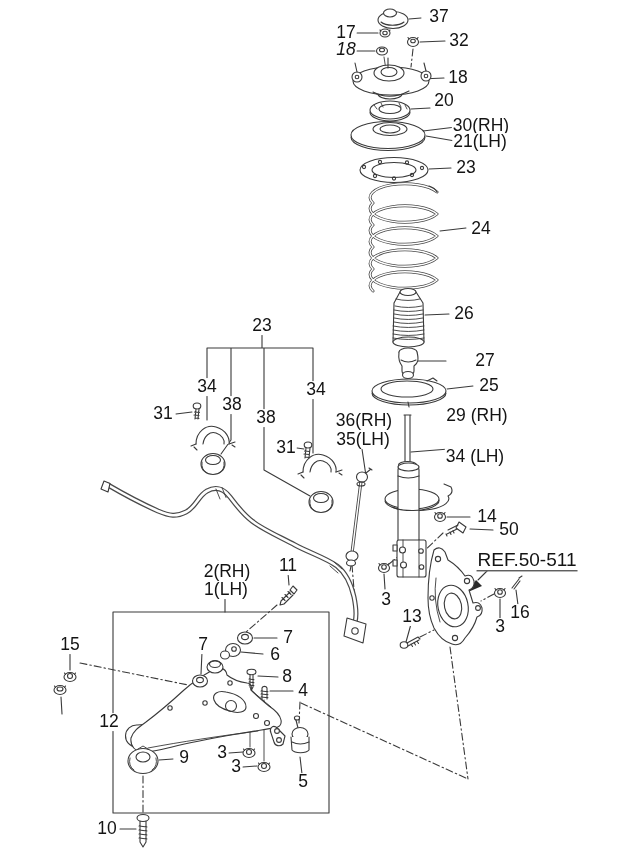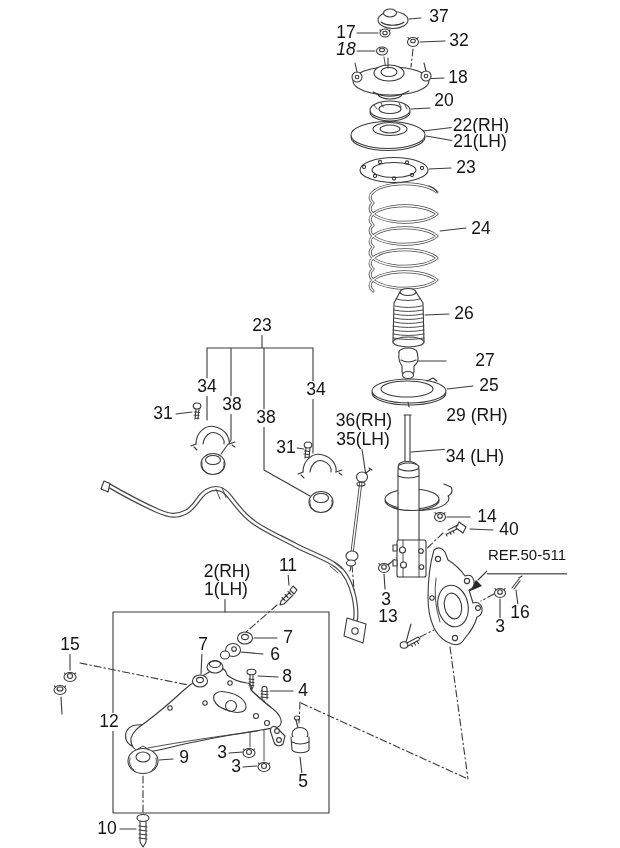--- a/index.html
+++ b/index.html
@@ -8,21 +8,21 @@
     font-family:"Liberation Sans", sans-serif;
   }
   #artwork{position:absolute;left:0;top:0;}
   #callouts{position:absolute;left:0;top:0;width:620px;height:848px;pointer-events:none;}
   .callout{
     position:absolute;transform:translate(-50%,-50%);
     font-size:17.5px;line-height:1.02;color:#141414;background:#ffffff;
     padding:0 1px;white-space:nowrap;letter-spacing:0px;
   }
   .callout.ref{
-    font-size:15px;border-bottom:1.5px solid #1a1a1a;padding-bottom:11px;
+    font-size:19px;border-bottom:1.5px solid #1a1a1a;padding-bottom:1px;
   }
 </style>
 </head>
 <body>
 
 <div id="stage">
   <svg id="artwork" width="620" height="848" viewBox="0 0 620 848" fill="none" stroke="#3a3a3a" stroke-width="1.1" stroke-linecap="round" stroke-linejoin="round">
 
     <g>
       <path d="M421,18 L409,19 M357,33 L378,33 M357,51 L375,51 M445,41 L420,42 M444,78 L421,79
@@ -342,43 +342,43 @@
     </g>
   </svg>
 
   <div id="callouts">
       <div class="callout" style="left: 439px; top: 17px;">37</div>
       <div class="callout" style="left: 346px; top: 33px;">17</div>
       <div class="callout" style="left: 459px; top: 41px;">32</div>
       <div class="callout" style="left: 346px; top: 50px; font-style: italic;">18</div>
       <div class="callout" style="left: 458px; top: 78px;">18</div>
       <div class="callout" style="left: 444px; top: 101px;">20</div>
-      <div class="callout" style="left: 481px; top: 126px;">22(RH)</div>
+      <div class="callout" style="left: 481px; top: 126px;">30(RH)</div>
       <div class="callout" style="left: 480px; top: 142px;">21(LH)</div>
       <div class="callout" style="left: 466px; top: 168px;">23</div>
       <div class="callout" style="left: 481px; top: 229px;">24</div>
       <div class="callout" style="left: 464px; top: 314px;">26</div>
       <div class="callout" style="left: 461px; top: 361px; margin-left: 24px;">27</div>
       <div class="callout" style="left: 489px; top: 386px;">25</div>
       <div class="callout" style="left: 262px; top: 326px;">23</div>
       <div class="callout" style="left: 207px; top: 387px;">34</div>
       <div class="callout" style="left: 232px; top: 405px;">38</div>
       <div class="callout" style="left: 266px; top: 418px;">38</div>
       <div class="callout" style="left: 316px; top: 390px;">34</div>
       <div class="callout" style="left: 163px; top: 414px;">31</div>
       <div class="callout" style="left: 286px; top: 448px;">31</div>
       <div class="callout" style="left: 364px; top: 421px;">36(RH)</div>
       <div class="callout" style="left: 363px; top: 440px;">35(LH)</div>
       <div class="callout" style="left: 477px; top: 416px;">29 (RH)</div>
       <div class="callout" style="left: 475px; top: 457px;">34 (LH)</div>
       <div class="callout" style="left: 487px; top: 517px;">14</div>
-      <div class="callout" style="left: 509px; top: 530px;">40</div>
+      <div class="callout" style="left: 509px; top: 530px;">50</div>
       <div class="callout ref" style="left: 527px; top: 561px;">REF.50-511</div>
       <div class="callout" style="left: 386px; top: 600px;">3</div>
-      <div class="callout" style="left: 388px; top: 617px;">13</div>
+      <div class="callout" style="left: 412px; top: 617px;">13</div>
       <div class="callout" style="left: 500px; top: 627px;">3</div>
       <div class="callout" style="left: 520px; top: 613px;">16</div>
       <div class="callout" style="left: 227px; top: 572px;">2(RH)</div>
       <div class="callout" style="left: 226px; top: 590px;">1(LH)</div>
       <div class="callout" style="left: 288px; top: 566px;">11</div>
       <div class="callout" style="left: 288px; top: 638px;">7</div>
       <div class="callout" style="left: 275px; top: 655px;">6</div>
       <div class="callout" style="left: 203px; top: 645px;">7</div>
       <div class="callout" style="left: 287px; top: 677px;">8</div>
       <div class="callout" style="left: 303px; top: 691px;">4</div>

